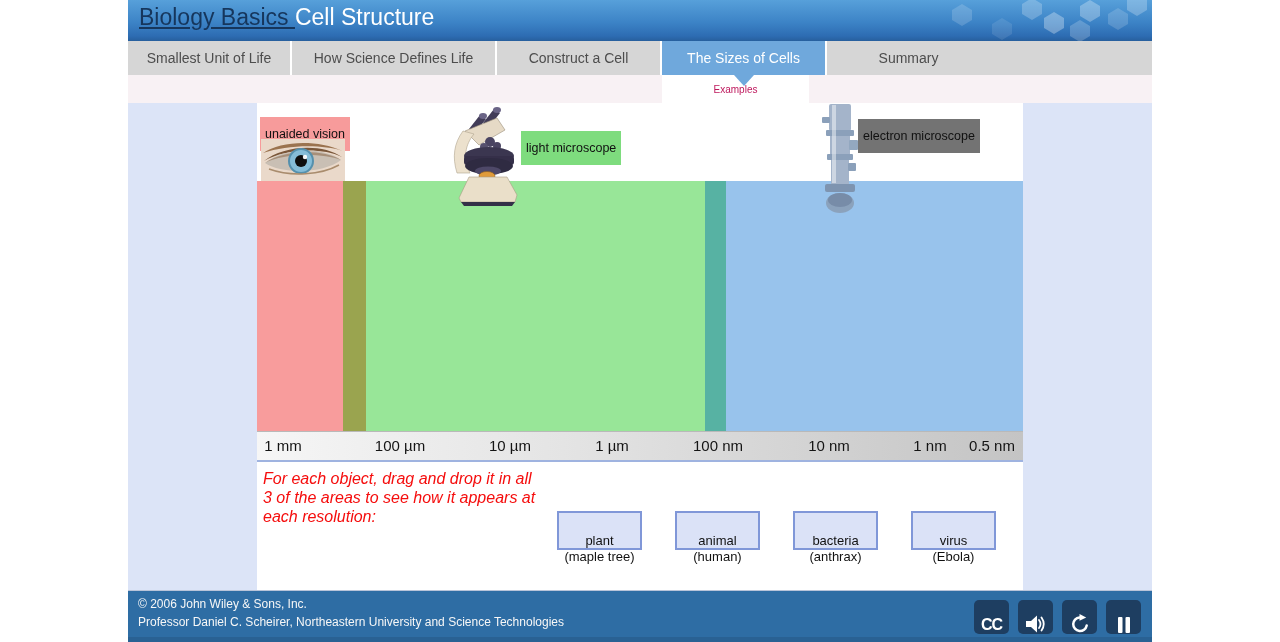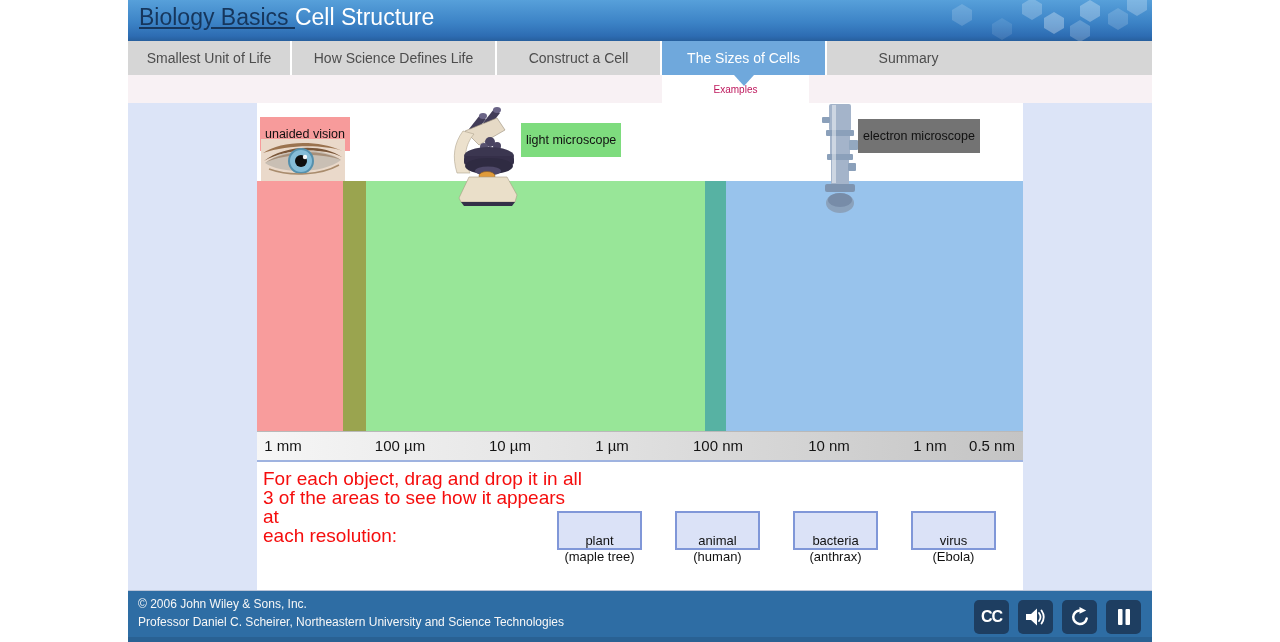--- a/index.html
+++ b/index.html
@@ -28,21 +28,21 @@
     display:flex; align-items:center; justify-content:center; font-size:10px; color:#be185d; cursor:pointer; }
   .pointer { position:absolute; left:72px; top:0; width:0; height:0;
     border-left:10px solid transparent; border-right:10px solid transparent; border-top:11px solid #6fa8dc; }
 
   
   .main { position:absolute; left:0; top:103px; width:1024px; height:487px; background:#dce4f7; }
   .panel { position:absolute; left:129px; top:0; width:766px; height:487px; background:#ffffff; }
 
   .zone-label { position:absolute; font-size:12.5px; color:#111; padding:9px 5px; line-height:16px; }
   .zl-unaided  { left:3px;  top:14px; background:#f79b9b; }
-  .zl-light    { left:264px; top:20px; background:#7edc7e; }
+  .zl-light    { left:264px; top:28px; background:#7edc7e; }
   .zl-electron { left:601px; top:16px; background:#737373; }
 
   .instrument { position:absolute; z-index:3; }
   .eye-img   { left:4px;   top:36px; }
   .scope-img { left:188px; top:2px; }
   .escope-img{ left:565px; top:1px; }
 
   .bands { position:absolute; left:0; top:78px; width:766px; height:250px; display:flex; }
   .band { height:250px; }
   .b-pink { width:86px;  background:#f89c9c; }
@@ -52,36 +52,36 @@
   .b-blue { width:297px; background:#98c3ec; }
 
   .scale { position:absolute; left:0; top:328px; width:766px; height:31px;
     background:linear-gradient(to right, #f6f6f6 0%, #e4e4e4 40%, #c4c4c4 100%);
     border-top:1px solid #b9b9b9; border-bottom:2px solid #9fb3e0; }
   .tick { position:absolute; top:0; height:28px; line-height:28px; font-size:15px; color:#141414;
     transform:translateX(-50%); white-space:nowrap; }
   .k0{left:26px}.k1{left:143px}.k2{left:253px}.k3{left:355px}.k4{left:461px}.k5{left:572px}.k6{left:673px}.k7{left:735px}
 
   .instruction { position:absolute; left:6px; top:366px; width:320px;
-    font-size:19px; line-height:19px; color:#f50d0d; }
+    font-size:16px; line-height:19px; font-style:italic; color:#f50d0d; }
 
   .drag-item { position:absolute; top:408px; width:85px; height:39px;
     background:#dbe2f7; border:2px solid #8097d8; text-align:center;
     font-size:13px; line-height:16px; color:#111; padding-top:20px; cursor:pointer; }
   .d0{left:300px}.d1{left:418px}.d2{left:536px}.d3{left:654px}
 
   
   .footer { position:absolute; left:0; top:590px; width:1024px; height:52px;
     background:#2e6da4; border-top:1px solid #b9c4d9;
     box-shadow:inset 0 -5px 0 rgba(0,0,0,0.10); color:#f7f7f7; }
   .f-line1 { position:absolute; left:10px; top:6px;  font-size:12px; }
   .f-line2 { position:absolute; left:10px; top:24px; font-size:12px; }
   .controls { position:absolute; right:11px; top:9px; display:flex; gap:9px; }
   .ctrl { width:35px; height:34px; background:#1e3e61; border-radius:5px;
-    display:flex; align-items:center; justify-content:center; cursor:pointer; }
+    display:flex; align-items:flex-end; justify-content:center; cursor:pointer; }
   .cc-txt { color:#fff; font-size:16px; font-weight:bold; letter-spacing:-1px; }
 </style>
 </head>
 <body>
 
 <div class="stage">
 
   <div class="header">
     <svg class="hexes" width="230" height="41" viewBox="0 0 230 41">
       <g fill="rgba(255,255,255,0.16)">

